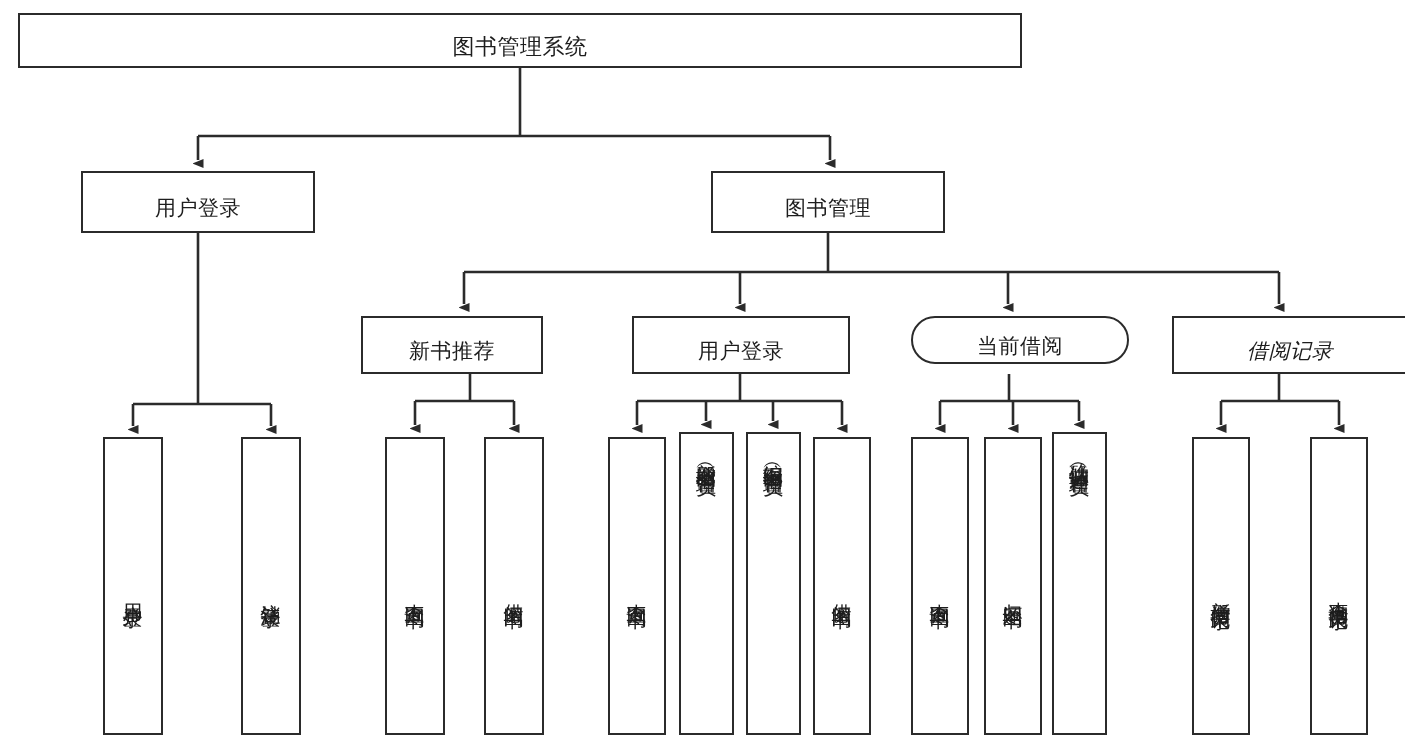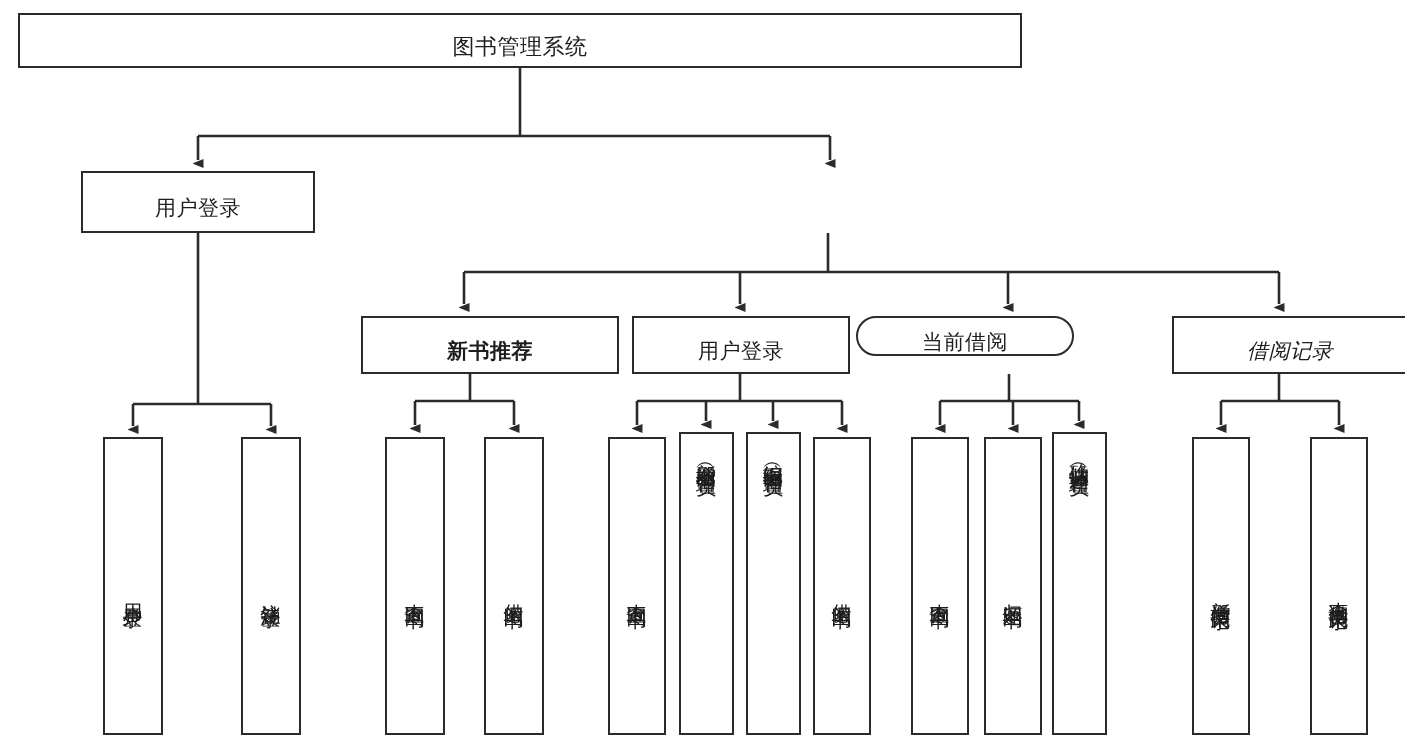--- a/index.html
+++ b/index.html
@@ -133,28 +133,31 @@
     </g>
   </svg>
 
   <div class="node h root" id="n-root" style="left: 18px; top: 13px; width: 1004px; height: 55px;">
     <span class="lbl">图书管理系统</span>
   </div>
 
   <div class="node h" id="n-l1-0" style="left: 81px; top: 171px; width: 234px; height: 62px;">
     <span class="lbl">用户登录</span>
   </div>
-
-  <div class="node h" id="n-l2-0" style="left: 361px; top: 316px; width: 258px; height: 58px; font-weight: bold;">
+  <div class="node h" id="n-l1-1" style="left: 711px; top: 171px; width: 234px; height: 62px;">
+    <span class="lbl">图书管理</span>
+  </div>
+
+  <div class="node h" id="n-l2-0" style="left: 361px; top: 316px; width: 182px; height: 58px;">
     <span class="lbl">新书推荐</span>
   </div>
   <div class="node h" id="n-l2-1" style="left: 632px; top: 316px; width: 218px; height: 58px;">
     <span class="lbl">用户登录</span>
   </div>
-  <div class="node h" id="n-l2-2" style="left: 856px; top: 316px; width: 218px; height: 40px; border-radius: 24px;">
+  <div class="node h" id="n-l2-2" style="left: 911px; top: 316px; width: 218px; height: 48px; border-radius: 24px;">
     <span class="lbl">当前借阅</span>
   </div>
   <div class="node h" id="n-l2-3" style="left: 1172px; top: 316px; width: 236px; height: 58px; font-style: italic;">
     <span class="lbl">借阅记录</span>
   </div>
 
   <div class="node v mid" id="n-l3-0" style="left: 103px; top: 437px; width: 60px; height: 298px;">
     <span class="lbl">用户登录</span>
   </div>
   <div class="node v mid" id="n-l3-1" style="left: 241px; top: 437px; width: 60px; height: 298px;">

